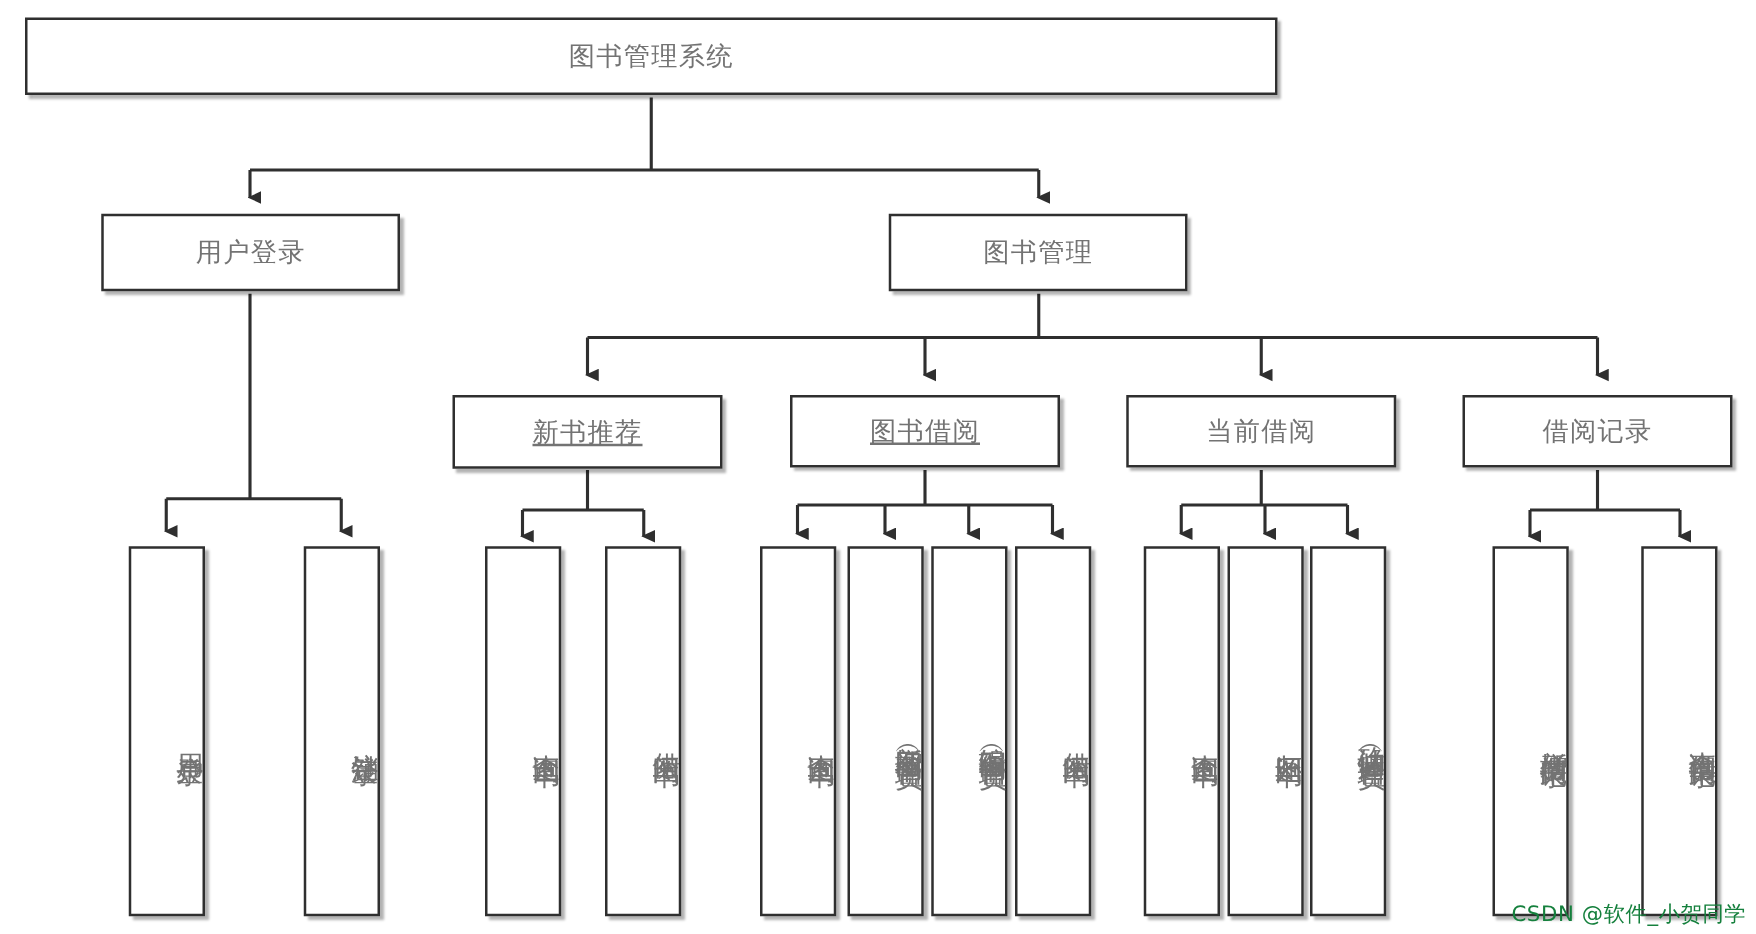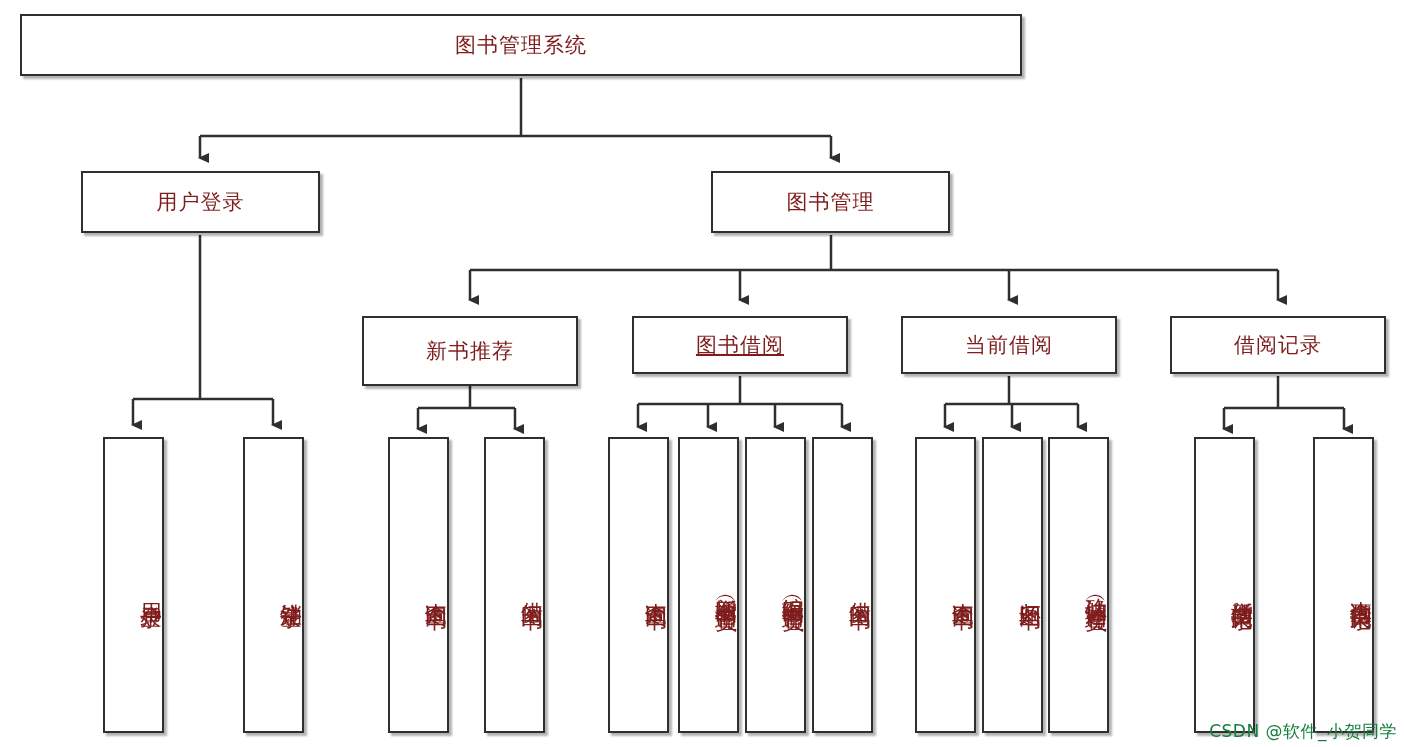--- a/index.html
+++ b/index.html
@@ -15,21 +15,21 @@
 
   .node{
     position:absolute;
     box-sizing:border-box;
     background:#ffffff;
     border:2px solid #2f2f2f;
     box-shadow:3px 3px 2px rgba(0,0,0,0.30);
     display:flex;
     align-items:center;
     justify-content:center;
-    color:#7f1d1d;
+    color:#737373;
   }
   .node.h{
     font-size:21px;
     letter-spacing:1px;
   }
   .node.v{
     writing-mode:vertical-rl;
     text-orientation:upright;
     font-size:22px;
     letter-spacing:2px;
@@ -112,21 +112,21 @@
     <span>图书管理系统</span>
   </div>
 
   <div class="node h" style="left:81px;top:171px;width:239px;height:62px;">
     <span>用户登录</span>
   </div>
   <div class="node h" style="left:711px;top:171px;width:239px;height:62px;">
     <span>图书管理</span>
   </div>
 
-  <div class="node h" style="left:362px;top:316px;width:216px;height:70px;">
+  <div class="node h" style="left:362px;top:316px;width:216px;height:59px;text-decoration:underline;">
     <span>新书推荐</span>
   </div>
   <div class="node h" style="left:632px;top:316px;width:216px;height:58px;text-decoration:underline;">
     <span>图书借阅</span>
   </div>
   <div class="node h" style="left:1170px;top:316px;width:216px;height:58px;">
     <span>借阅记录</span>
   </div>
   <div class="node h" style="left:901px;top:316px;width:216px;height:58px;">
     <span>当前借阅</span>

